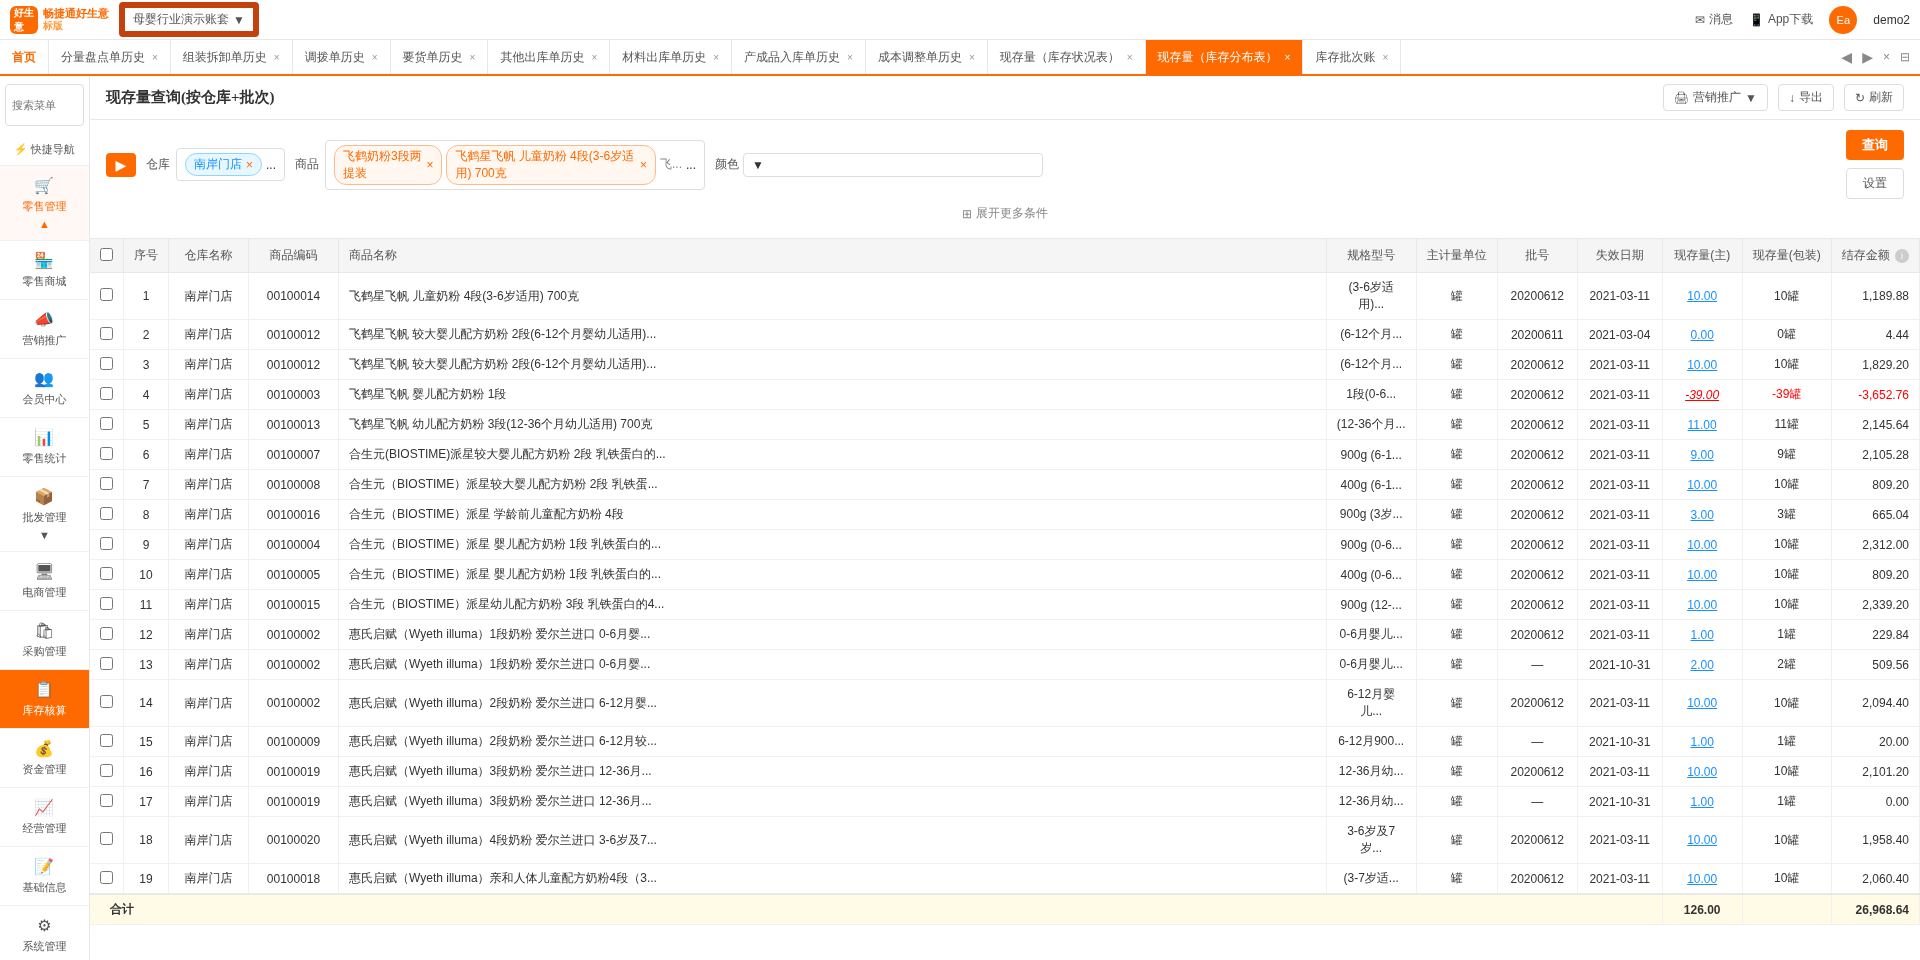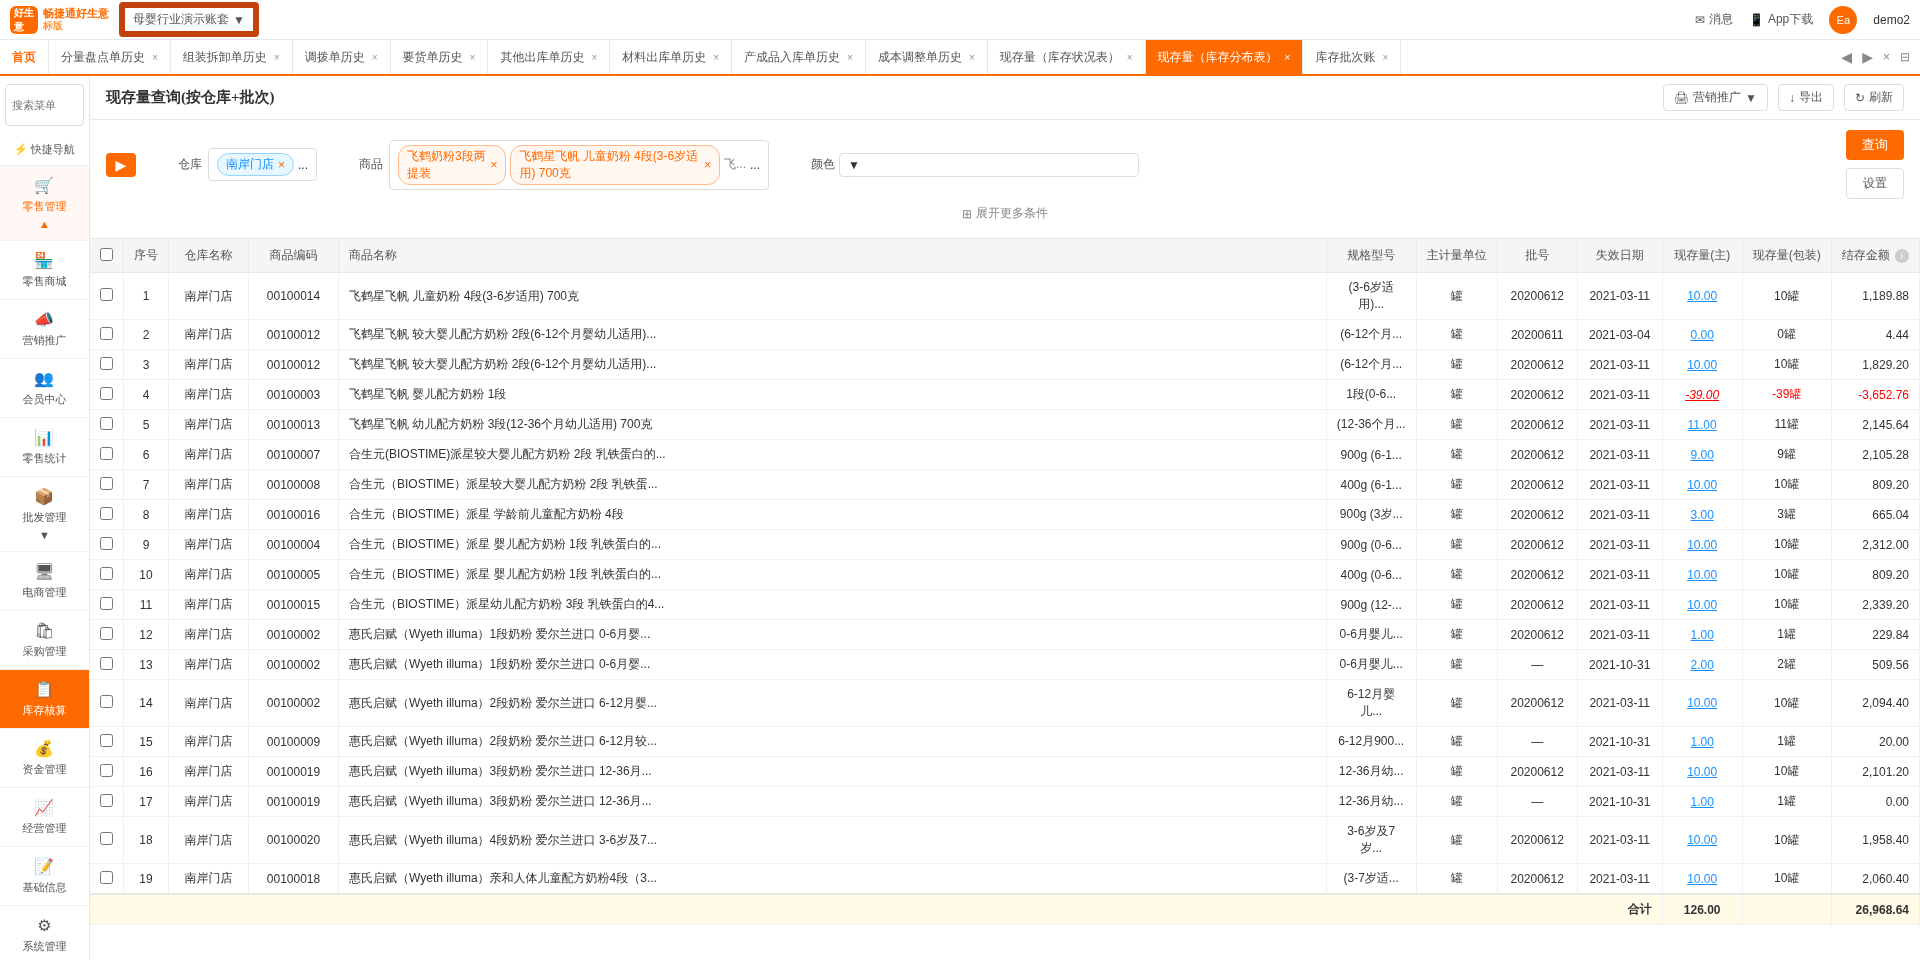--- a/index.html
+++ b/index.html
@@ -43,38 +43,38 @@
     .page-header { background: #fff; padding: 8px 16px; border-bottom: 1px solid #e8e8e8; display: flex; align-items: center; justify-content: space-between; }
     .page-title { font-size: 15px; font-weight: bold; color: #333; font-family: Liberation Serif, serif; }
     .header-actions { display: flex; align-items: center; gap: 10px; }
     .btn-print { display: flex; align-items: center; gap: 4px; border: 1px solid #ddd; border-radius: 4px; padding: 4px 10px; cursor: pointer; font-size: 12px; color: #555; background: #fff; }
     .btn-export { display: flex; align-items: center; gap: 4px; border: 1px solid #ddd; border-radius: 4px; padding: 4px 10px; cursor: pointer; font-size: 12px; color: #555; background: #fff; }
     .btn-refresh { display: flex; align-items: center; gap: 4px; border: 1px solid #ddd; border-radius: 4px; padding: 4px 10px; cursor: pointer; font-size: 12px; color: #555; background: #fff; }
 
     
     .filter-area { background: #fff; padding: 10px 16px; border-bottom: 1px solid #e8e8e8; }
     .filter-row { display: flex; align-items: center; gap: 10px; flex-wrap: wrap; }
-    .filter-group { display: flex; align-items: center; gap: 6px; margin-left: 32px; }
+    .filter-group { display: flex; align-items: center; gap: 6px; }
     .filter-label { font-size: 12px; color: #555; white-space: nowrap; }
     .filter-input { border: 1px solid #ddd; border-radius: 4px; padding: 4px 8px; font-size: 12px; color: #333; }
     .filter-tag { display: flex; align-items: center; gap: 4px; background: #fff7f0; border: 1px solid #ffba8c; border-radius: 12px; padding: 2px 8px; font-size: 12px; color: #ff6a00; }
     .filter-tag .close { cursor: pointer; color: #ff6a00; }
     .filter-more { display: flex; align-items: center; justify-content: center; gap: 4px; color: #888; font-size: 12px; cursor: pointer; padding: 6px 0; }
     .arrow-expand { width: 30px; height: 24px; background: #ff6a00; color: white; border-radius: 4px; display: flex; align-items: center; justify-content: center; font-size: 14px; cursor: pointer; }
-    .btn-query { background: #ff6a00; color: white; border: none; border-radius: 4px; padding: 6px 16px; cursor: pointer; font-size: 13px; font-weight: normal; }
+    .btn-query { background: #ff6a00; color: white; border: none; border-radius: 4px; padding: 6px 16px; cursor: pointer; font-size: 13px; font-weight: bold; }
     .btn-setting { background: #fff; color: #555; border: 1px solid #ddd; border-radius: 4px; padding: 6px 16px; cursor: pointer; font-size: 12px; margin-top: 4px; }
     .filter-color { display: flex; align-items: center; gap: 4px; }
 
     
     .table-area { flex: 1; overflow: auto; background: #fff; }
     table { width: 100%; border-collapse: collapse; font-size: 12px; }
     thead tr { background: #f5f5f5; }
     th { padding: 8px 10px; border-bottom: 1px solid #e8e8e8; border-right: 1px solid #e8e8e8; font-weight: normal; color: #555; text-align: center; white-space: nowrap; }
     td { padding: 6px 10px; border-bottom: 1px solid #f0f0f0; border-right: 1px solid #f0f0f0; text-align: center; }
-    .td-left { text-align: right; }
+    .td-left { text-align: left; }
     .td-right { text-align: right; }
     .td-link { color: #1890ff; text-decoration: underline; cursor: pointer; }
     .total-row td { background: #fffbe6; font-weight: bold; border-top: 2px solid #e8e8e8; }
     .col-check { width: 30px; }
     .col-no { width: 40px; }
     .col-warehouse { width: 80px; }
     .col-code { width: 90px; }
     .col-name { min-width: 200px; max-width: 280px; overflow: hidden; text-overflow: ellipsis; white-space: nowrap; text-align: left; }
     .col-spec { width: 90px; overflow: hidden; text-overflow: ellipsis; white-space: nowrap; }
     .col-unit { width: 70px; }

